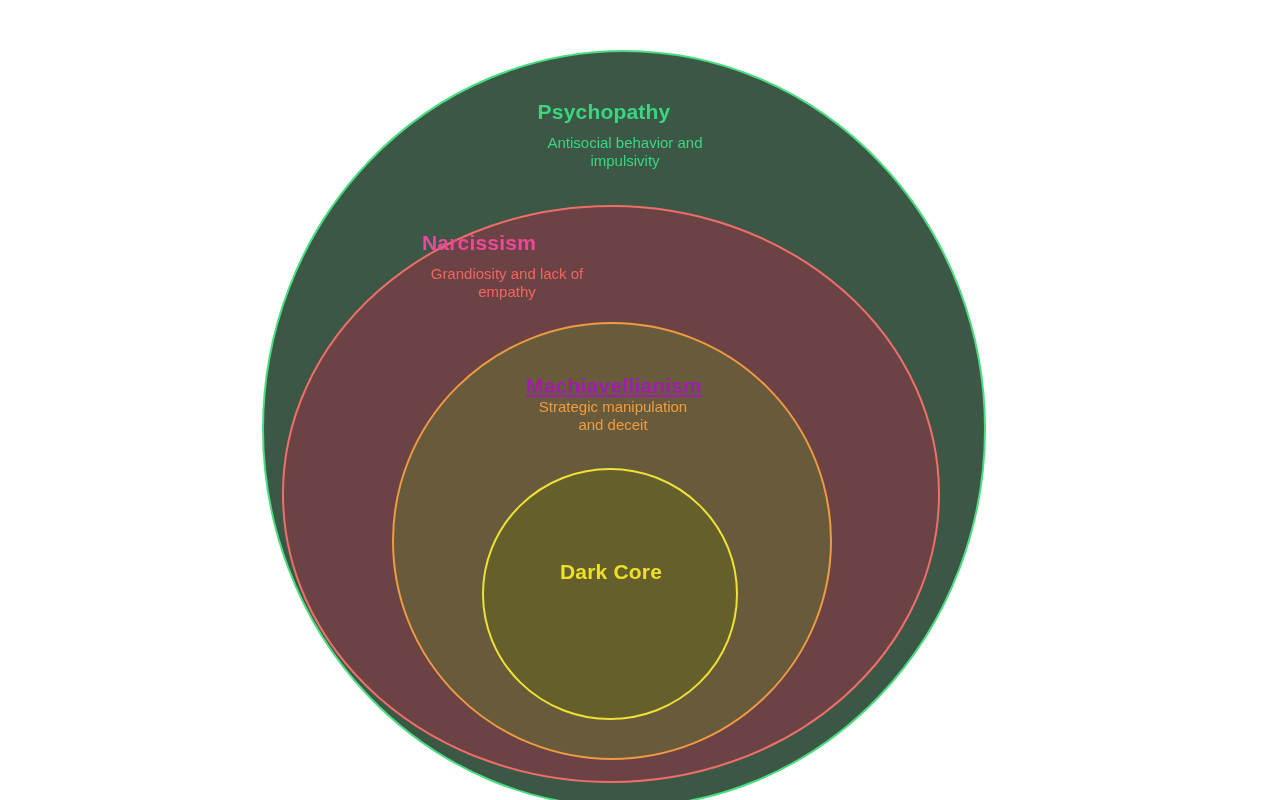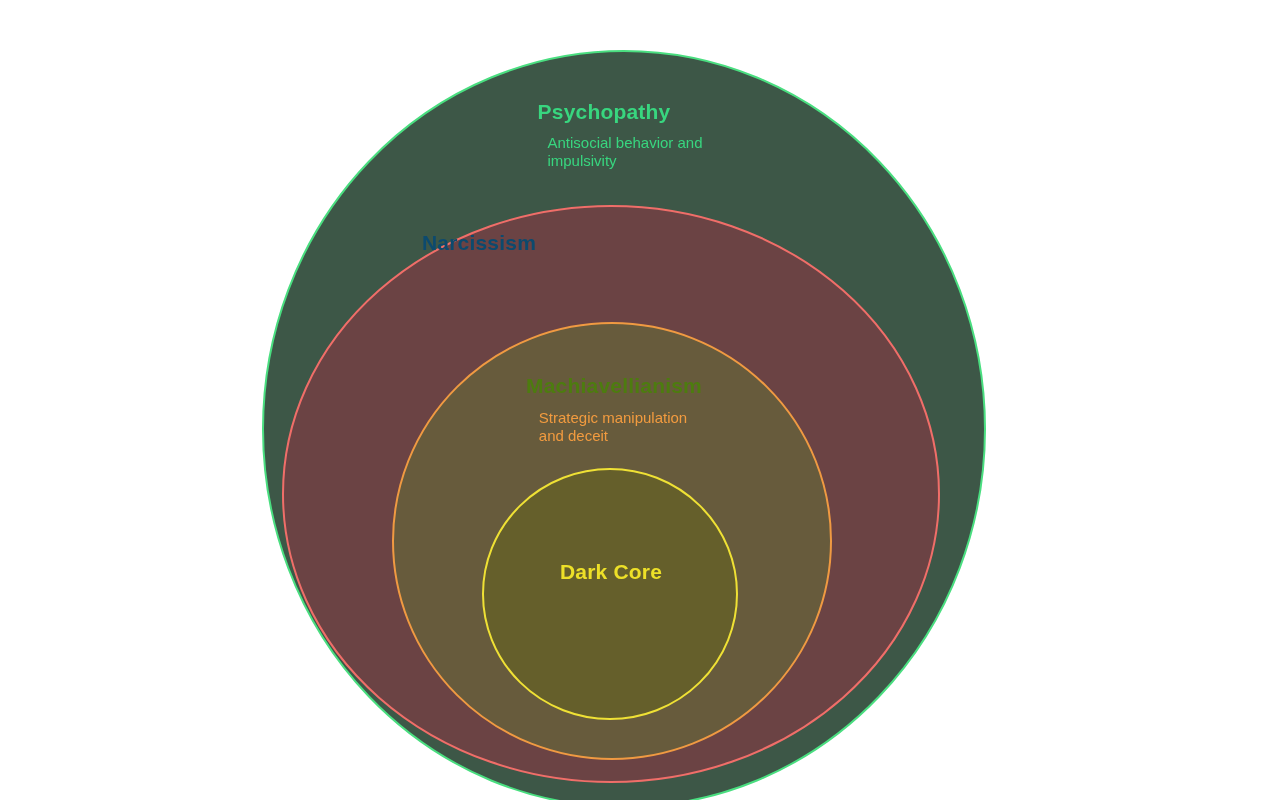--- a/index.html
+++ b/index.html
@@ -33,21 +33,21 @@
     font-size: 21px;
     font-weight: bold;
     white-space: nowrap;
     letter-spacing: 0.2px;
   }
   .layer-desc {
     position: absolute;
     transform: translateX(-50%);
     font-size: 15px;
     line-height: 18px;
-    text-align: left;
+    text-align: center;
     white-space: pre-line;
   }
 </style>
 </head>
 <body>
 
 <div class="stage">
 
   <svg width="1280" height="800" viewBox="0 0 1280 800">
     <ellipse cx="624" cy="403" rx="361" ry="378" stroke-width="2" fill="#3D5747" stroke="#4ADE80"></ellipse>
@@ -55,22 +55,24 @@
     <ellipse cx="612" cy="515" rx="219" ry="218" stroke-width="2" fill="#675B3C" stroke="#F09A42"></ellipse>
     <ellipse cx="610" cy="568" rx="127" ry="125" stroke-width="2" fill="#655F2B" stroke="#EFE135"></ellipse>
   </svg>
 
   <div class="labels">
 
     <div class="layer-title" style="left: 604px; top: 74px; color: rgb(56, 214, 127);">Psychopathy</div>
     <div class="layer-desc" style="left: 625px; top: 108px; color: rgb(56, 214, 127);">Antisocial behavior and
 impulsivity</div>
 
-    <div class="layer-title" style="left: 479px; top: 205px; color: #0c4a6e;">Narcissism</div>
+    <div class="layer-title" style="left: 479px; top: 205px; color: #ec4899;">Narcissism</div>
+    <div class="layer-desc" style="left: 507px; top: 239px; color: rgb(244, 100, 95);">Grandiosity and lack of
+empathy</div>
 
-    <div class="layer-title" style="left: 614px; top: 348px; color: #4d7c0f;">Machiavellianism</div>
-    <div class="layer-desc" style="left: 613px; top: 383px; color: rgb(242, 155, 63);">Strategic manipulation
+    <div class="layer-title" style="left: 614px; top: 348px; color: #a21caf; text-decoration: underline;">Machiavellianism</div>
+    <div class="layer-desc" style="left: 613px; top: 372px; color: rgb(242, 155, 63);">Strategic manipulation
 and deceit</div>
 
     <div class="layer-title" style="left: 611px; top: 534px; color: rgb(237, 224, 40);">Dark Core</div>
 
   </div>
 </div>
 
 </body></html>

